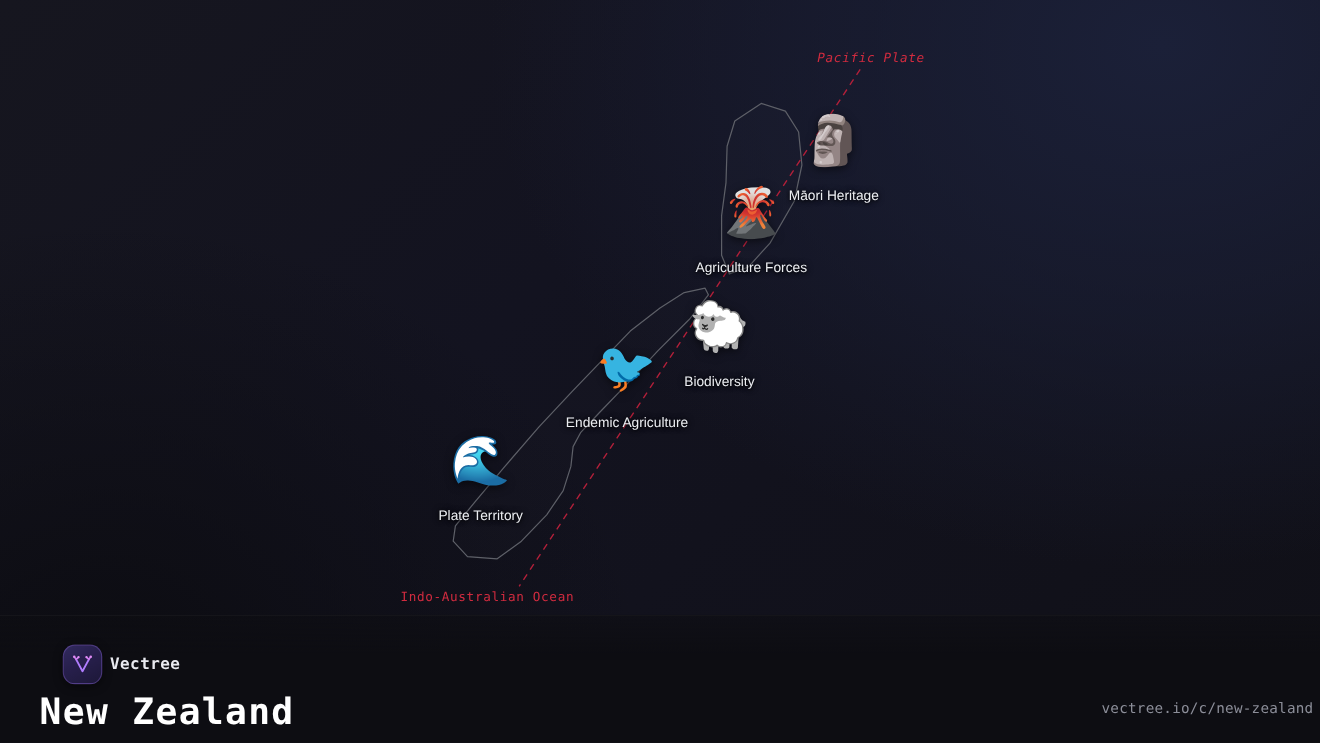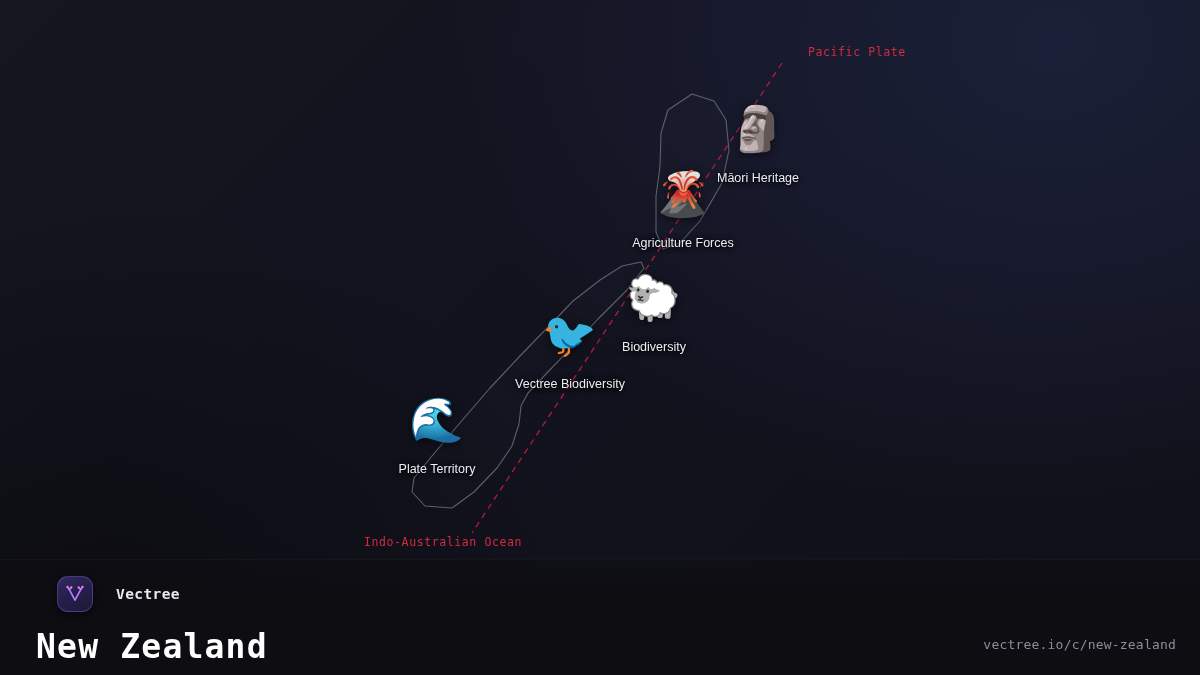--- a/index.html
+++ b/index.html
@@ -86,24 +86,24 @@
     left: 0;
     right: 0;
     bottom: 0;
     height: 115px;
     background: linear-gradient(180deg, rgba(13,13,18,0.55) 0%, #0d0d12 30%, #0d0d12 100%);
     border-top: 1px solid rgba(255,255,255,0.035);
   }
   #brand-row {
     position: absolute;
     left: 24px;
-    top: 16px;
+    top: 26px;
     display: flex;
     align-items: center;
-    gap: 23px;
+    gap: 7px;
     padding-left: 33px;
   }
   #brand-mark {
     width: 34px;
     height: 34px;
     border-radius: 11px;
     background: linear-gradient(150deg, #322a5e 0%, #271f4c 45%, #1d1838 100%);
     border: 1px solid rgba(150,110,230,0.35);
     display: flex;
     align-items: center;
@@ -123,60 +123,60 @@
     top: 55px;
     font-family: "DejaVu Sans Mono", "Liberation Mono", monospace;
     font-size: 33px;
     font-weight: bold;
     letter-spacing: 1.2px;
     color: #ffffff;
     margin: 12px;
   }
   #footer-url {
     position: absolute;
-    right: 24px;
+    right: 6px;
     bottom: 23px;
     font-family: "DejaVu Sans Mono", "Liberation Mono", monospace;
     font-size: 13px;
     letter-spacing: 0.2px;
     color: #8c8e99;
   }
 </style>
 </head>
 <body>
 
 <div id="stage">
 
   <svg id="map-layer" viewBox="0 0 1200 675" xmlns="http://www.w3.org/2000/svg">
     <polygon class="island-outline" points="692,94 714,101 726,120 729,150 722,183 700,221 680,243 663,249 656,232 656,196 660,166 661,133 668,110"></polygon>
     <polygon class="island-outline" points="641,262 644,268 627,290 598,319 571,348 545,375 528,393 521,406 519,424 512,446 497,468 474,492 452,508 425,506 412,492 414,478 432,456 459,424 490,388 520,356 548,327 573,301 600,280 622,266"></polygon>
     <path class="plate-line" d="M 782,63 L 472,533"></path>
   </svg>
 
-  <div class="plate-label" id="plate-label-pacific" style="left: 808px; top: 45px;">Pacific Plate</div>
+  <div class="plate-label" id="plate-label-pacific" style="left: 743px; top: 45px; font-style: italic;">Pacific Plate</div>
   <div class="plate-label" id="plate-label-indo">Indo-Australian Ocean</div>
 
   <div class="node" style="left:758px; top:146px;">
     <div class="node-emoji">🗿</div>
     <div class="node-label">Māori Heritage</div>
   </div>
 
   <div class="node" style="left:683px; top:211px;">
     <div class="node-emoji">🌋</div>
     <div class="node-label">Agriculture Forces</div>
   </div>
 
   <div class="node" style="left:654px; top:315px;">
     <div class="node-emoji">🐑</div>
     <div class="node-label">Biodiversity</div>
   </div>
 
   <div class="node" style="left:570px; top:352px;">
     <div class="node-emoji">🐦</div>
-    <div class="node-label">Vectree Biodiversity</div>
+    <div class="node-label">Endemic Agriculture</div>
   </div>
 
   <div class="node" style="left:437px; top:437px;">
     <div class="node-emoji">🌊</div>
     <div class="node-label">Plate Territory</div>
   </div>
 
   <div id="footer">
 
     <div id="brand-row">

